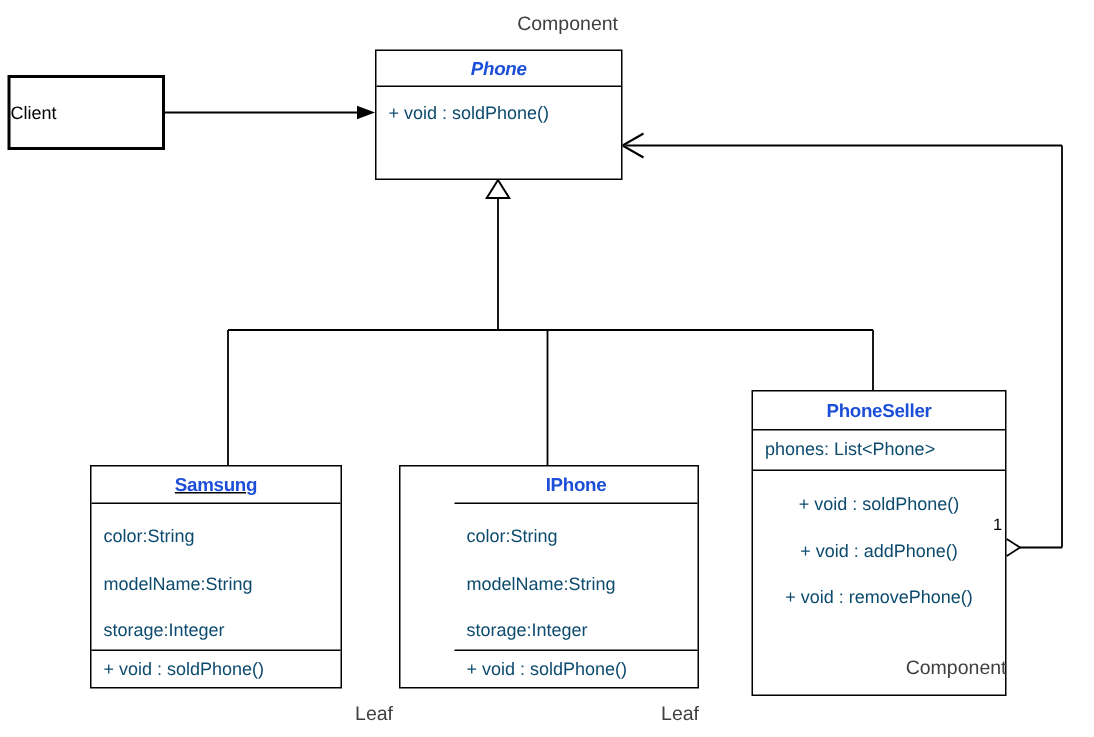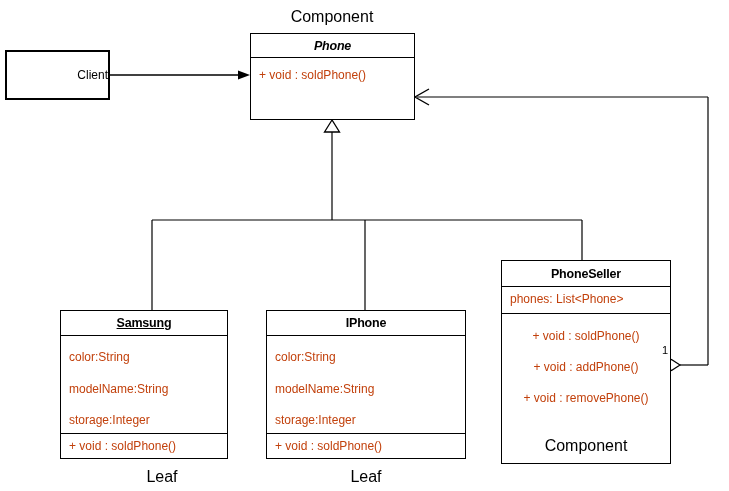--- a/index.html
+++ b/index.html
@@ -32,72 +32,72 @@
   .umlbox {
     position: absolute;
     box-sizing: border-box;
     border: 1px solid #000000;
     background: #ffffff;
   }
   .umlbox .title {
     text-align: center;
     font-size: 12.5px;
     font-weight: bold;
-    color: #000000;
+    color: #1d4ed8;
     box-sizing: border-box;
     border-bottom: 1px solid #000000;
     display: flex;
     align-items: center;
     justify-content: center;
     letter-spacing: -0.2px;
   }
   .umlbox .title.abstract {
     font-style: italic;
   }
   .umlbox .section {
     box-sizing: border-box;
     position: relative;
   }
   .umlbox .section.divided {
     border-bottom: 1px solid #000000;
   }
   .row {
     position: absolute;
     font-size: 12px;
-    color: #c2410c;
+    color: #0c4a6e;
     white-space: nowrap;
   }
   .row.left {
     left: 8px;
   }
   .row.center {
     left: 0;
     right: 0;
     text-align: center;
   }
 
   
   .plainbox {
     position: absolute;
     box-sizing: border-box;
     border: 2px solid #000000;
     background: #ffffff;
     display: flex;
     align-items: center;
-    justify-content: flex-end;
+    justify-content: flex-start;
     font-size: 12px;
     color: #000000;
   }
 
   
   .caption {
     position: absolute;
-    font-size: 16px;
-    color: #000000;
-    text-align: center;
+    font-size: 13px;
+    color: #404040;
+    text-align: right;
     white-space: nowrap;
   }
   .multiplicity {
     position: absolute;
     font-size: 11px;
     color: #000000;
     white-space: nowrap;
   }
 </style>
 </head>
@@ -160,21 +160,21 @@
       <div class="row left" style="top:14px;">color:String</div>
       <div class="row left" style="top:46px;">modelName:String</div>
       <div class="row left" style="top:77px;">storage:Integer</div>
     </div>
     <div class="section" style="height:24px;">
       <div class="row left" style="top:5px;">+ void : soldPhone()</div>
     </div>
   </div>
   <div class="caption" style="left:62px; top:468px; width:200px;">Leaf</div>
 
-  <div class="umlbox" style="left:266px; top:310px; width:200px; height:149px;">
+  <div class="umlbox" style="left:266px; top:310px; width:200px; height:149px;padding-left:36px;">
     <div class="title" style="height:25px;">IPhone</div>
     <div class="section divided" style="height:98px;">
       <div class="row left" style="top:14px;">color:String</div>
       <div class="row left" style="top:46px;">modelName:String</div>
       <div class="row left" style="top:77px;">storage:Integer</div>
     </div>
     <div class="section" style="height:24px;">
       <div class="row left" style="top:5px;">+ void : soldPhone()</div>
     </div>
   </div>

